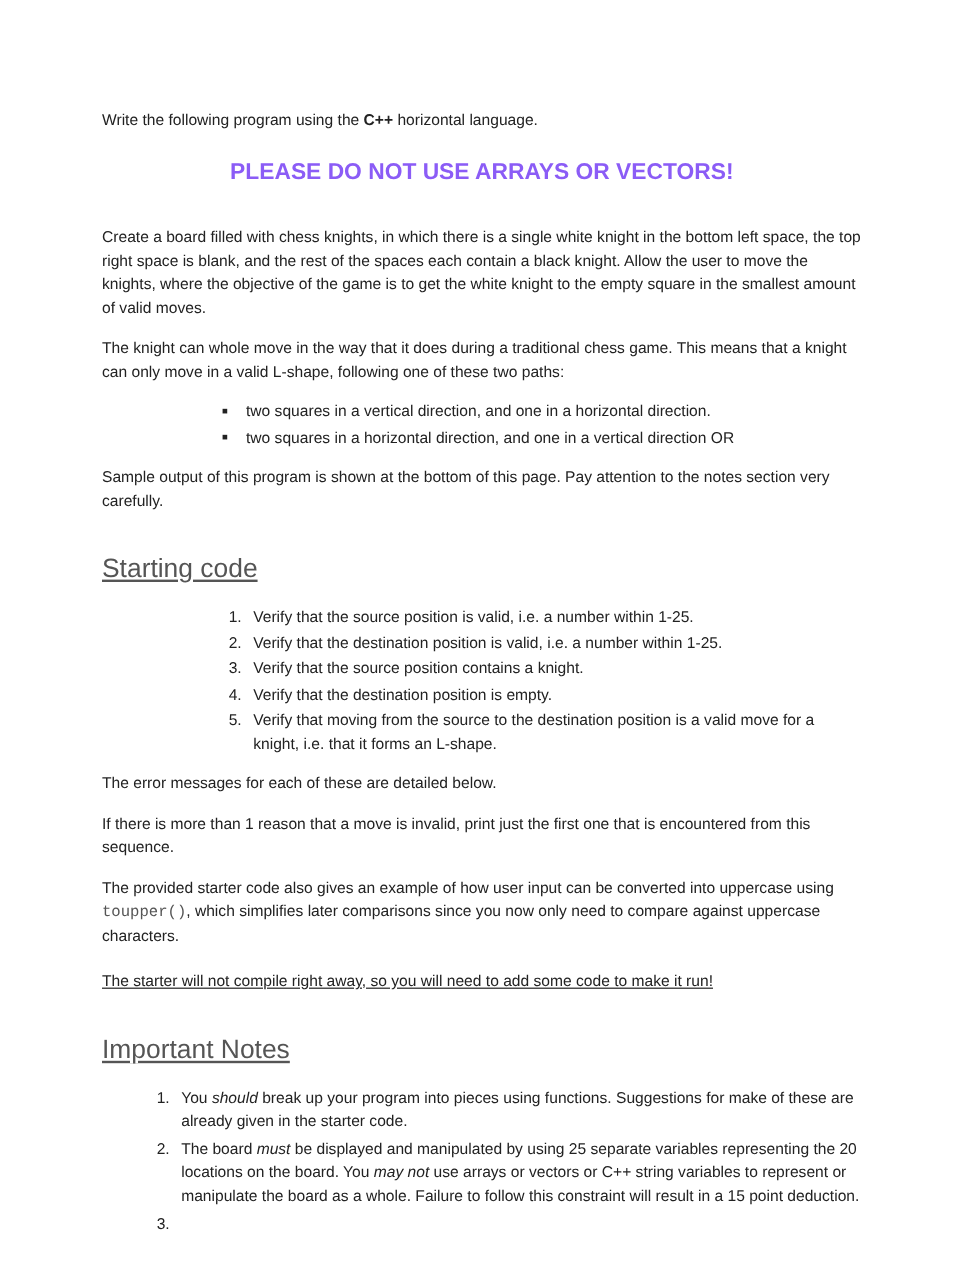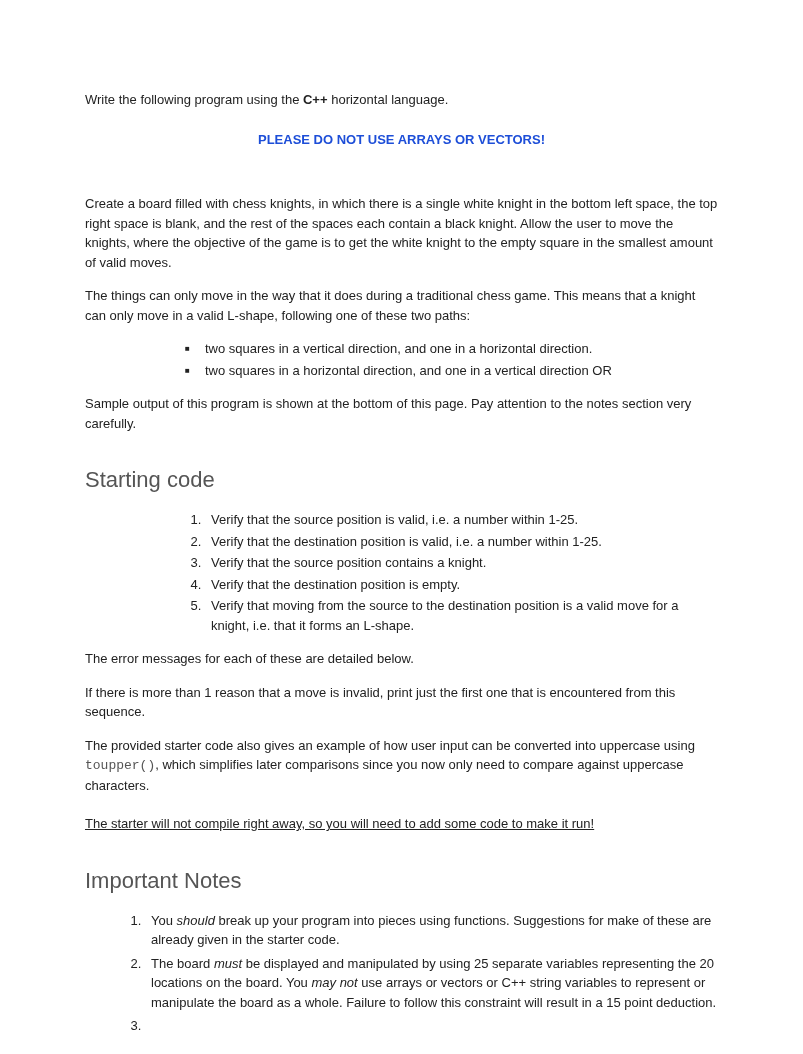--- a/index.html
+++ b/index.html
@@ -26,31 +26,32 @@
     }
     .italic {
       font-style: italic;
     }
     .mono {
       font-family: "Courier New", Courier, monospace;
       color: #555;
       text-align: center;
     }
     .warning {
-      color: #1d4ed8;
+      color: #8b5cf6;
       font-weight: bold;
       text-align: center;
-      font-size: 13px;
-      margin: 20px 0 45px 0;
+      font-size: 19px;
+      margin: 20px 0 30px 0;
     }
     h2 {
       font-weight: normal;
       color: #555555;
       font-size: 22px;
       margin: 30px 0 14px 0;
+      text-decoration: underline;
     }
     .square-list {
       list-style: none;
       padding-left: 100px;
       margin: 0 0 14px 0;
     }
     .square-list li {
       position: relative;
       padding-left: 20px;
       margin-bottom: 2px;
@@ -89,21 +90,21 @@
 <div class="page">
 
   <p>
     <span>Write the following program using the </span><span class="bold">C++</span><span> horizontal language.</span>
   </p>
 
   <p class="warning">PLEASE DO NOT USE ARRAYS OR VECTORS!</p>
 
   <p>Create a board filled with chess knights, in which there is a single white knight in the bottom left space, the top right space is blank, and the rest of the spaces each contain a black knight. Allow the user to move the knights, where the objective of the game is to get the white knight to the empty square in the smallest amount of valid moves.</p>
 
-  <p>The things can only move in the way that it does during a traditional chess game. This means that a knight can only move in a valid L-shape, following one of these two paths:</p>
+  <p>The knight can whole move in the way that it does during a traditional chess game. This means that a knight can only move in a valid L-shape, following one of these two paths:</p>
 
   <ul class="square-list">
     <li>two squares in a vertical direction, and one in a horizontal direction.</li>
     <li>two squares in a horizontal direction, and one in a vertical direction OR</li>
   </ul>
 
   <p>Sample output of this program is shown at the bottom of this page. Pay attention to the notes section very carefully.</p>
 
   <h2>Starting code</h2>
 

